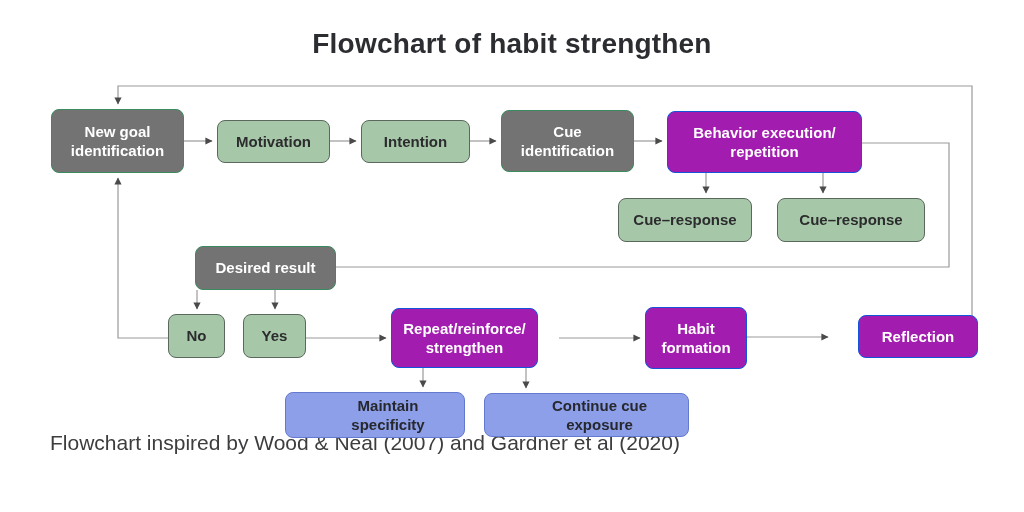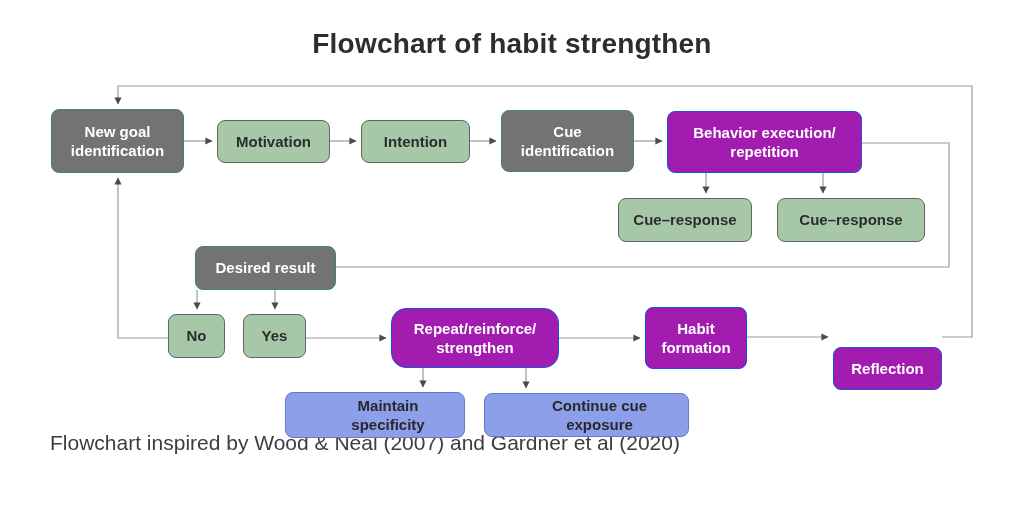--- a/index.html
+++ b/index.html
@@ -79,23 +79,23 @@
   #n-new-goal      { left: 51px;  top: 109px; width: 133px; height: 64px; }
   #n-motivation    { left: 217px; top: 120px; width: 113px; height: 43px; }
   #n-intention     { left: 361px; top: 120px; width: 109px; height: 43px; }
   #n-cue-ident     { left: 501px; top: 110px; width: 133px; height: 62px; }
   #n-behavior      { left: 667px; top: 111px; width: 195px; height: 62px; }
   #n-cue-context   { left: 618px; top: 198px; width: 134px; height: 44px; }
   #n-cue-response  { left: 777px; top: 198px; width: 148px; height: 44px; }
   #n-desired       { left: 166px; top: 246px; width: 141px; height: 44px; margin-left: 29px; }
   #n-no            { left: 168px; top: 314px; width: 57px;  height: 44px; }
   #n-yes           { left: 243px; top: 314px; width: 63px;  height: 44px; }
-  #n-repeat        { left: 391px; top: 308px; width: 168px; height: 60px; border-radius: 15px; }
+  #n-repeat        { left: 391px; top: 308px; width: 147px; height: 60px; }
   #n-habit         { left: 645px; top: 307px; width: 102px; height: 62px; }
-  #n-reflection    { left: 833px; top: 315px; width: 109px; height: 43px; margin-top: 32px; }
+  #n-reflection    { left: 858px; top: 315px; width: 120px; height: 43px; }
   #n-maintain      { left: 285px; top: 392px; width: 180px; height: 46px; }
   #n-continue      { left: 484px; top: 393px; width: 205px; height: 44px; }
 </style>
 </head>
 <body>
 
 <div id="canvas">
 
   <div class="title">Flowchart of habit strengthen</div>
 

